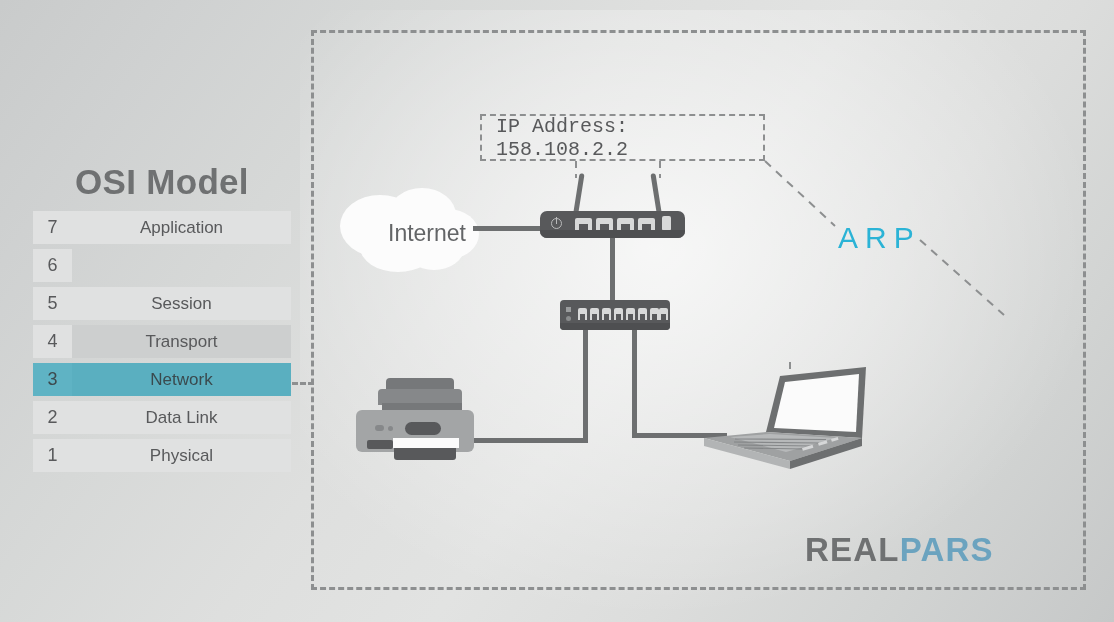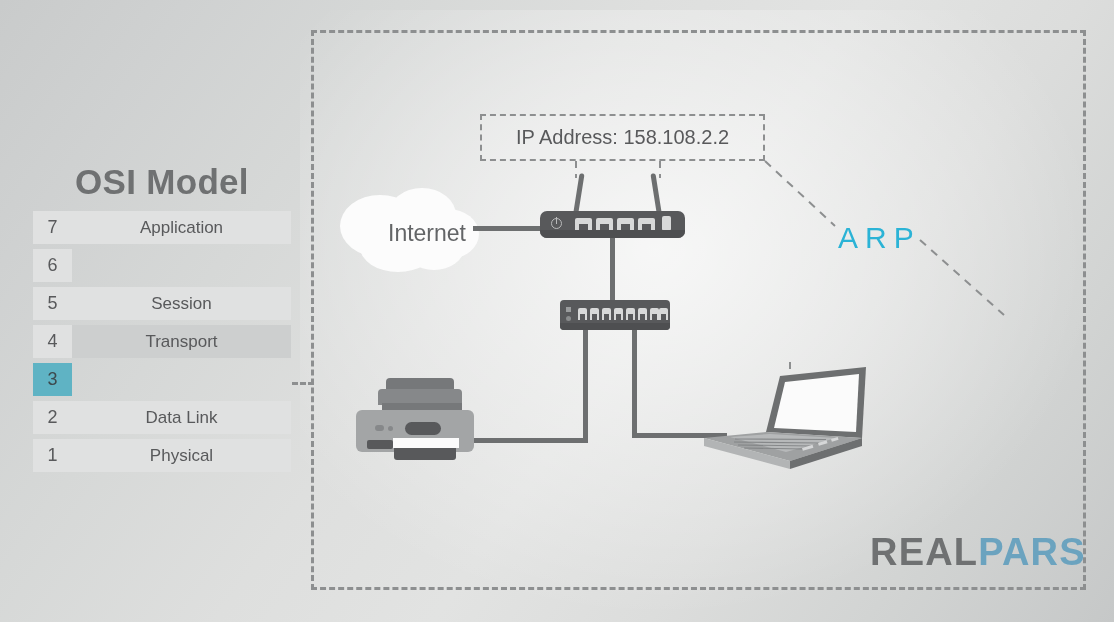--- a/index.html
+++ b/index.html
@@ -137,37 +137,38 @@
 
   
   #laptop { position:absolute; left:694px; top:360px; width:186px; height:110px; }
 
   
   .ipbox {
     position:absolute; border:2px dashed #8d8f90;
     display:flex; align-items:center; justify-content:center;
     font-size:20px; color:#58595b; padding:0 14px;
     background:rgba(255,255,255,.10);
+    font-family:Liberation Mono, monospace;
   }
   #ip1 { left:480px; top:114px; width:285px; height:47px; }
   #ip2 { left:714px; top:315px; width:290px; height:47px; }
 
   
   #leaders { position:absolute; left:0; top:0; width:1114px; height:622px; pointer-events:none; }
 
   
   #arp {
     position:absolute; left:838px; top:221px;
     font-size:30px; letter-spacing:7px; color:#2bb3d6; font-weight:400;
   }
 
   
   #logo {
-    position:absolute; left:870px; top:531px;
-    font-size:38px; font-weight:700; letter-spacing:1.2px;
+    position:absolute; left:805px; top:531px;
+    font-size:33px; font-weight:700; letter-spacing:1.2px;
   }
   #logo .real { color:#6f7172; }
   #logo .pars { color:#6ba3bf; }
 </style>
 </head>
 <body>
 
 <div id="stage">
   <div id="glow"></div>
 
@@ -184,20 +185,21 @@
         <div class="osi-row tone-a">
           <div class="osi-num">5</div>
           <div class="osi-name">Session</div>
         </div>
         <div class="osi-row tone-b">
           <div class="osi-num">4</div>
           <div class="osi-name">Transport</div>
         </div>
         <div class="osi-row tone-b active">
           <div class="osi-num">3</div>
+          <div class="osi-name">Network</div>
         </div>
         <div class="osi-row tone-a">
           <div class="osi-num">2</div>
           <div class="osi-name">Data Link</div>
         </div>
         <div class="osi-row tone-a">
           <div class="osi-num">1</div>
           <div class="osi-name">Physical</div>
         </div>
       </div>

